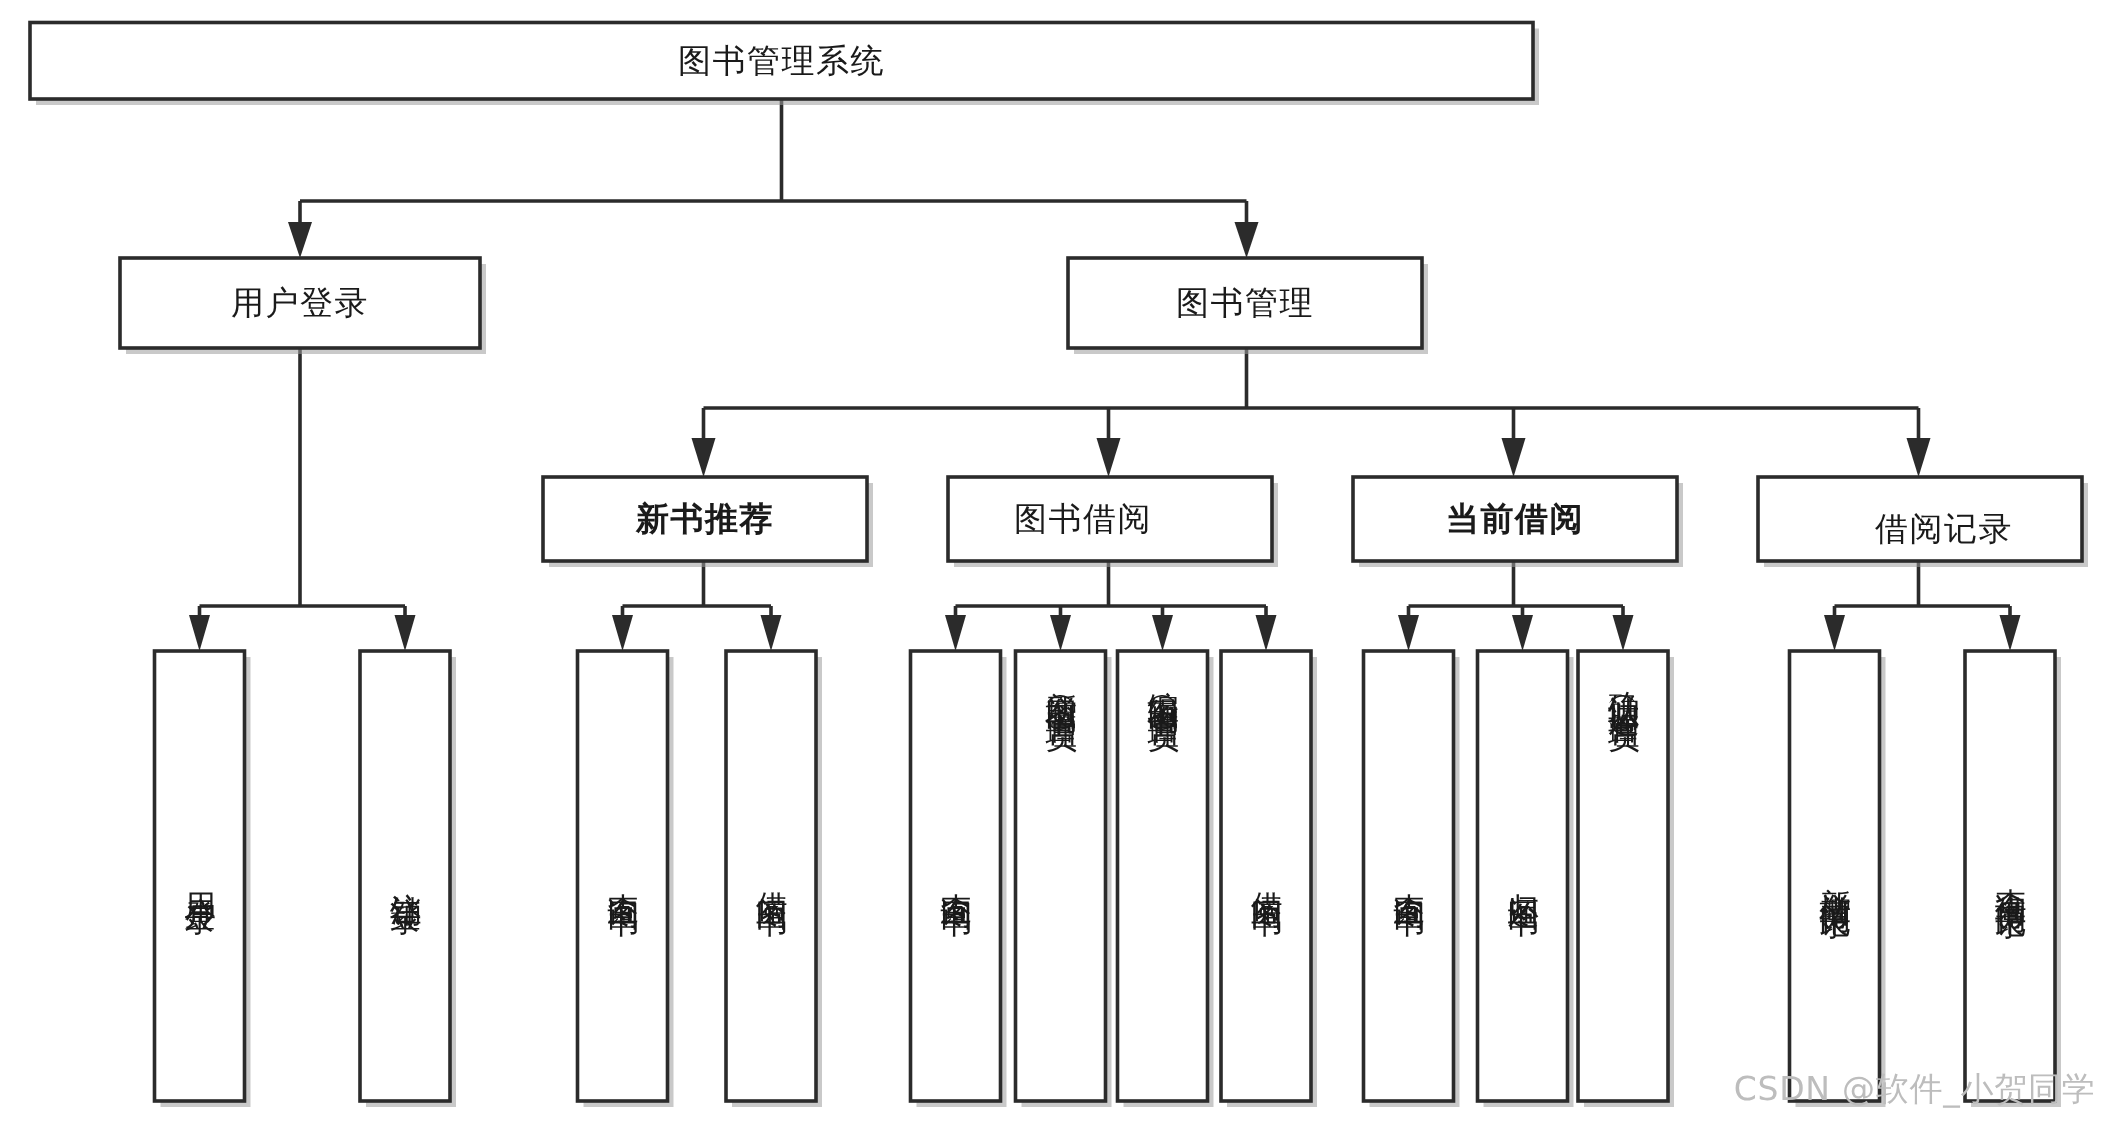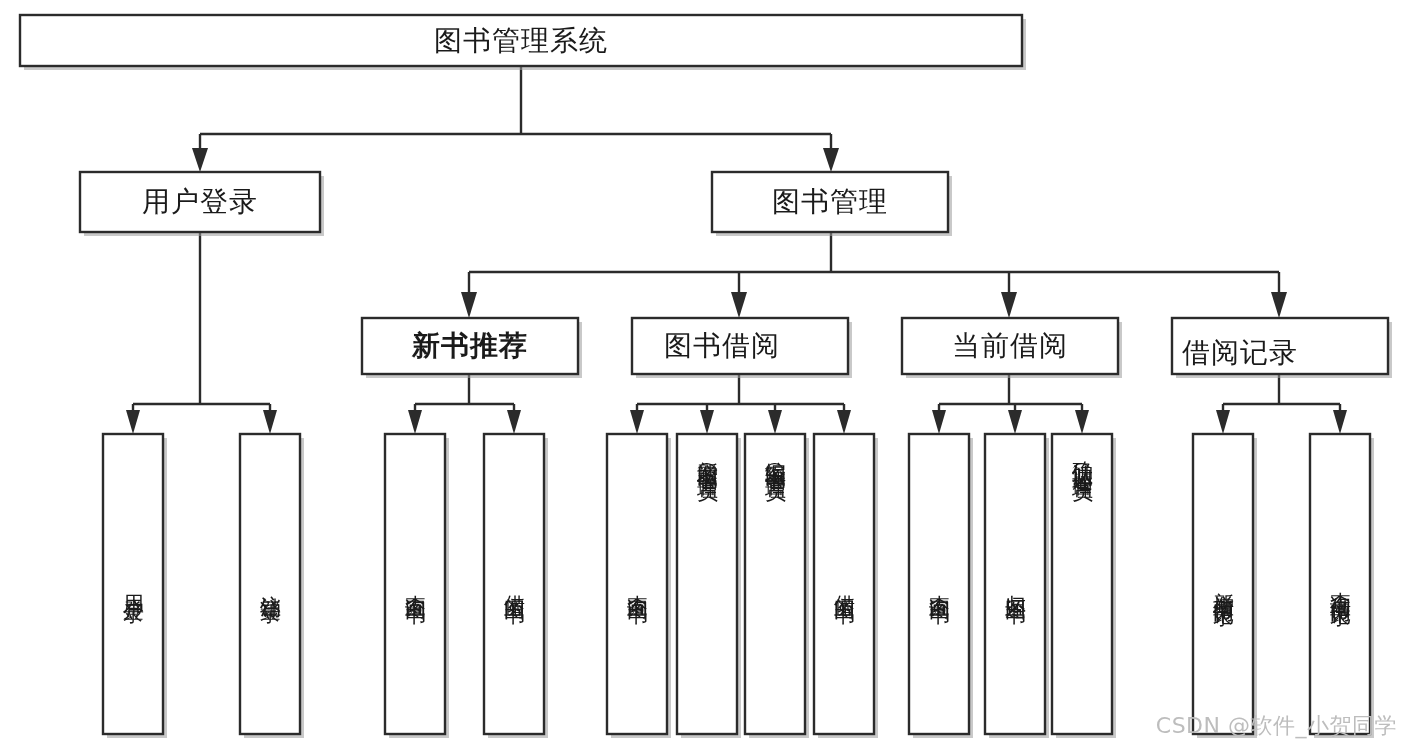--- a/index.html
+++ b/index.html
@@ -64,21 +64,21 @@
   }
   .hlabel-wrap {
     position: absolute;
     display: flex;
     align-items: center;
     justify-content: center;
     pointer-events: none;
   }
   .hlabel-text {
     font-family: "DejaVu Sans", "Liberation Sans", sans-serif;
-    font-size: 28px;
+    font-size: 22px;
     color: #1a1a1a;
     letter-spacing: 1px;
     white-space: nowrap;
   }
   #watermark {
     position: absolute;
     right: 8px;
     bottom: 6px;
     font-family: "DejaVu Sans", "Liberation Sans", sans-serif;
     font-size: 22px;
@@ -236,25 +236,25 @@
   </div>
 
   <div class="hlabel-wrap" style="left:362px; top:318px; width:216px; height:56px;font-weight:bold;">
     <span class="hlabel-text">新书推荐</span>
   </div>
 
   <div class="hlabel-wrap" style="left:632px; top:318px; width:180px; height:56px;">
     <span class="hlabel-text">图书借阅</span>
   </div>
 
-  <div class="hlabel-wrap" style="left:902px; top:318px; width:216px; height:56px;">
+  <div class="hlabel-wrap" style="left:902px; top:318px; width:216px; height:56px;font-weight:bold;">
     <span class="hlabel-text">当前借阅</span>
   </div>
 
-  <div class="hlabel-wrap" style="left:1132px; top:318px; width:216px; height:69px;">
+  <div class="hlabel-wrap" style="left:1188px; top:318px; width:216px; height:69px;">
     <span class="hlabel-text">借阅记录</span>
   </div>
 
   <div class="vlabel-wrap" style="left:103px; top:434px; width:60px; height:300px;">
     <span class="vlabel-text">用户登录</span>
   </div>
 
   <div class="vlabel-wrap" style="left:240px; top:434px; width:60px; height:300px;">
     <span class="vlabel-text">注销登录</span>
   </div>

